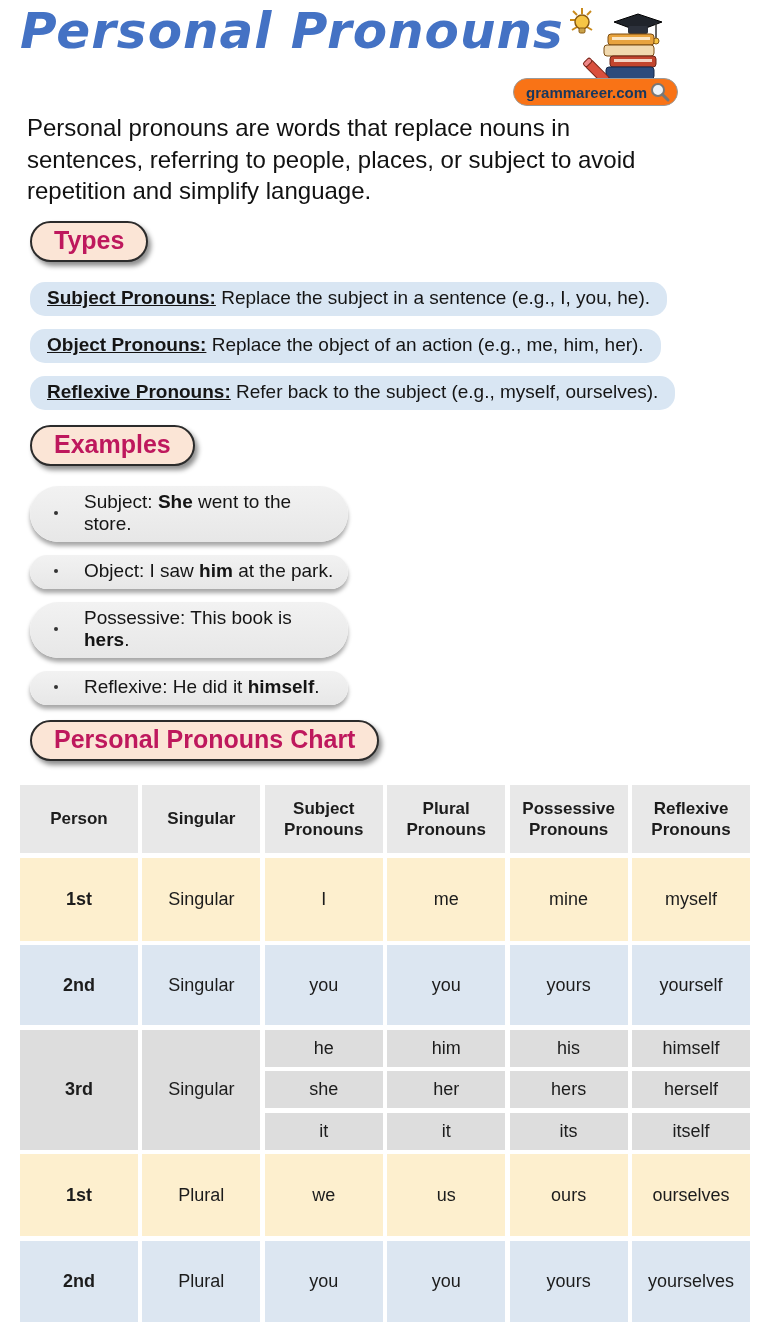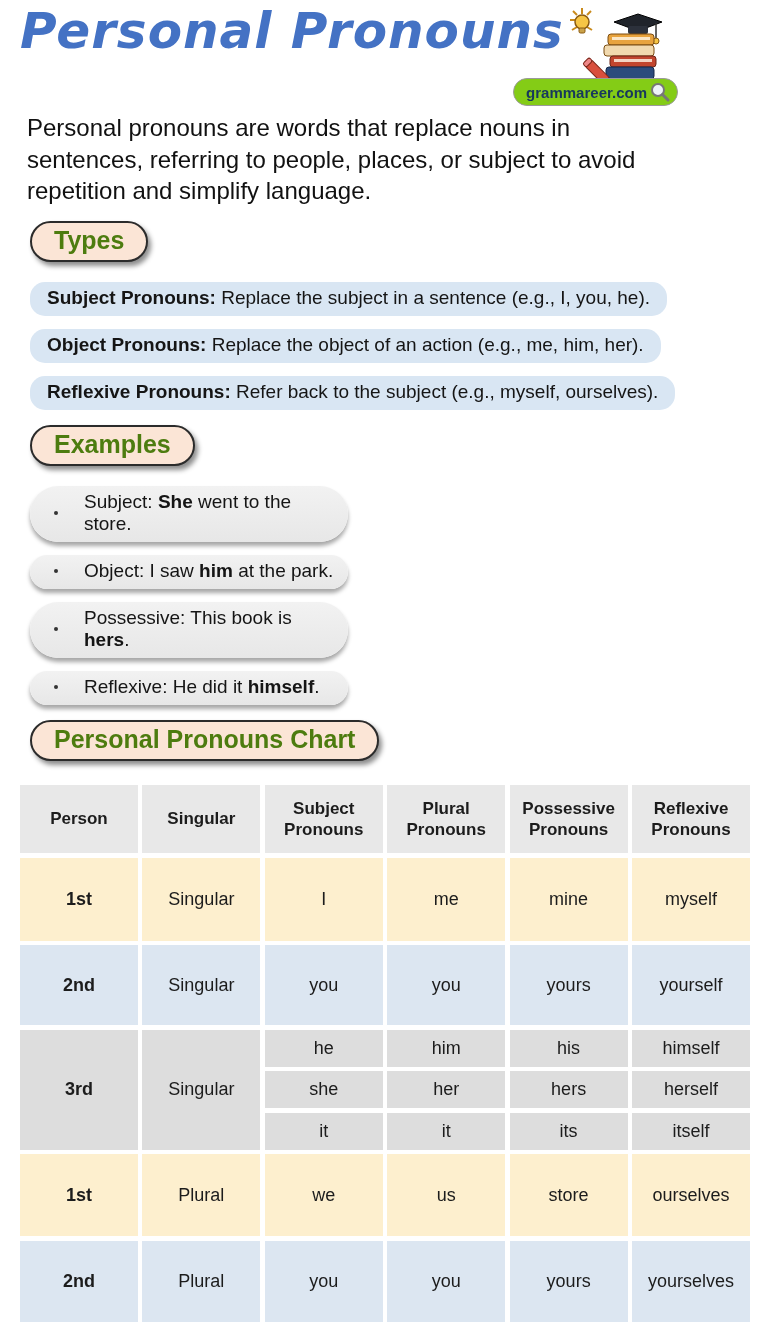--- a/index.html
+++ b/index.html
@@ -22,48 +22,48 @@
     font-style:italic; font-weight:bold;
     font-size:50px; line-height:1.1; color:var(--titleBlue);
     letter-spacing:1px; white-space:nowrap;
   }
   .title-icon{margin-left:4px; margin-top:2px; flex:0 0 auto;}
 
   .badge-row{display:flex; justify-content:flex-end; margin-top:-14px;}
   .badge{
     display:inline-flex; align-items:center; gap:2px;
     border:1.5px solid #9a9a9a; border-radius:999px;
-    padding:2px 6px 2px 12px; background:#84cc16;
+    padding:2px 6px 2px 12px; background:#f97316;
     font-size:15px; font-weight:bold; color:var(--badgeNavy);
   }
 
   .intro{
     margin:6px 0 12px 7px; max-width:700px;
     font-size:24px; line-height:1.32; color:#111;
   }
 
   
   .heading-pill{
     display:inline-block; margin:2px 0 20px 10px;
     padding:3px 22px 5px 22px;
     background:var(--peach);
     border:2.5px solid #2b2b2b; border-radius:22px;
-    font-size:25px; font-weight:bold; color:#4d7c0f;
+    font-size:25px; font-weight:bold; color:#be185d;
     box-shadow:3px 4px 5px rgba(0,0,0,0.45);
   }
 
   
   .type-list{margin-bottom:8px;}
   .type-row{
     width:fit-content; margin:0 0 13px 10px;
     padding:5px 17px 7px 17px;
     background:var(--pillBlue); border-radius:15px;
     font-size:19px; color:#151515;
   }
-  .type-row b{font-weight:bold;}
+  .type-row b{font-weight:bold;text-decoration:underline;}
 
   
   .example-list{margin-bottom:4px;}
   .example-row{
     display:flex; align-items:center;
     width:318px; margin:0 0 13px 10px;
     padding:5px 14px 7px 14px;
     background:linear-gradient(180deg,#F2F2F2 0%,#E7E7E7 100%);
     border-radius:999px;
     box-shadow:0 4px 4px rgba(0,0,0,0.35);
@@ -216,21 +216,21 @@
     <div class="cell gray">herself</div>
     <div class="cell gray">it</div>
     <div class="cell gray">it</div>
     <div class="cell gray">its</div>
     <div class="cell gray">itself</div>
 
     <div class="cell yellow person">1st</div>
     <div class="cell yellow">Plural</div>
     <div class="cell yellow">we</div>
     <div class="cell yellow">us</div>
-    <div class="cell yellow">store</div>
+    <div class="cell yellow">ours</div>
     <div class="cell yellow">ourselves</div>
 
     <div class="cell blue person">2nd</div>
     <div class="cell blue">Plural</div>
     <div class="cell blue">you</div>
     <div class="cell blue">you</div>
     <div class="cell blue">yours</div>
     <div class="cell blue">yourselves</div>
 
   </div>

